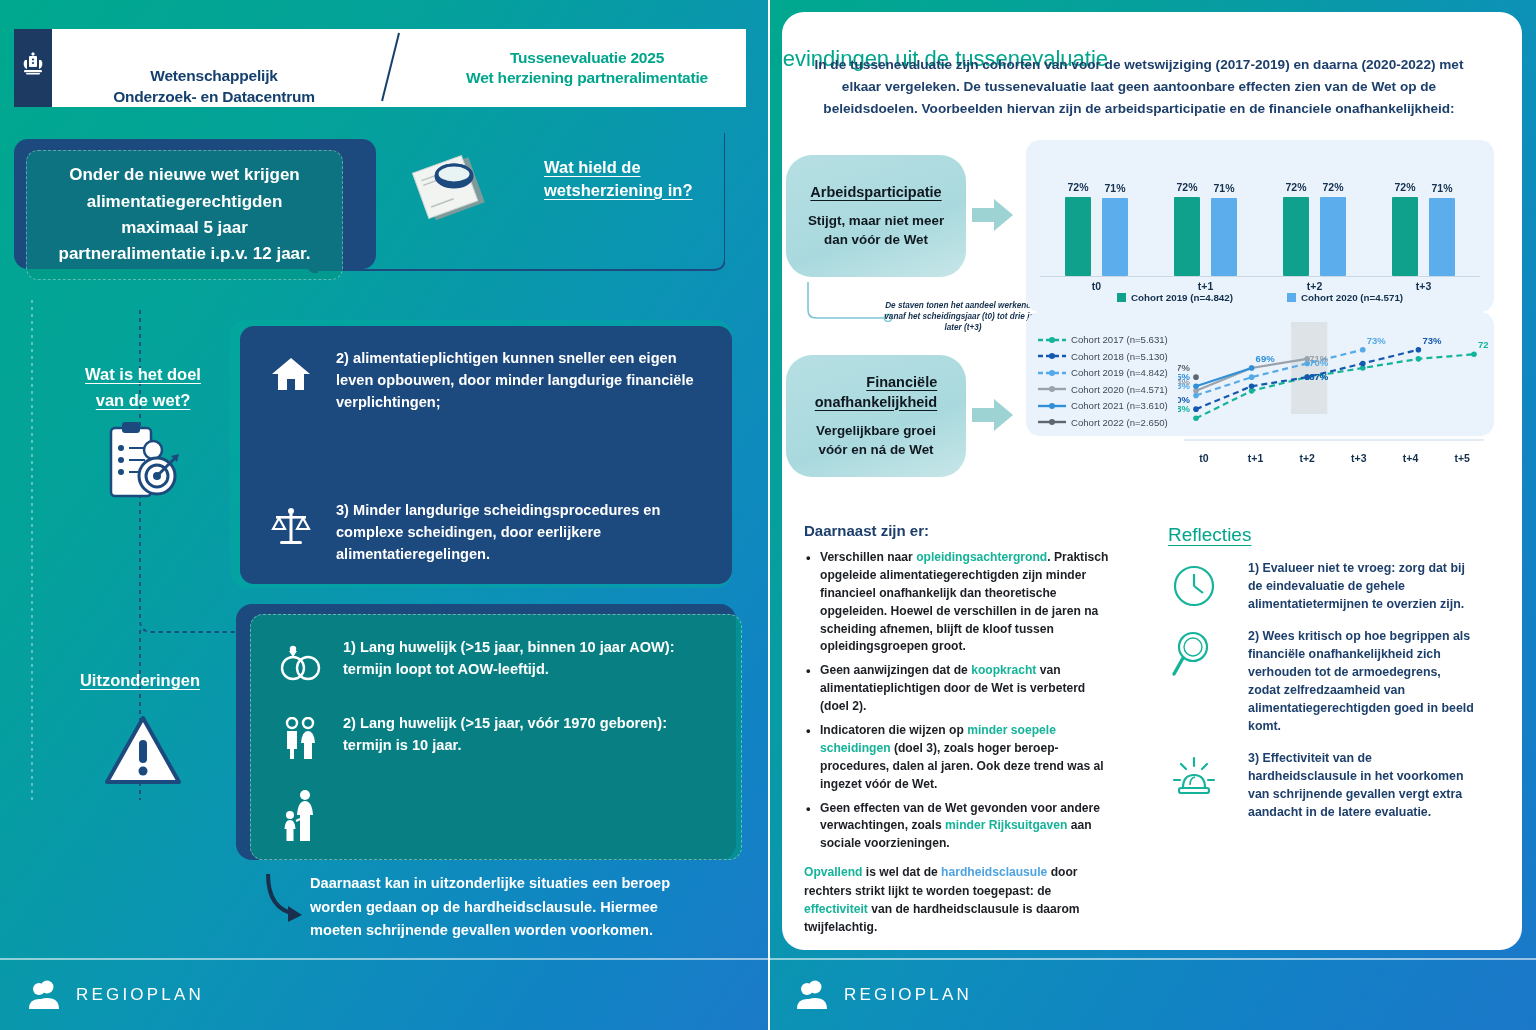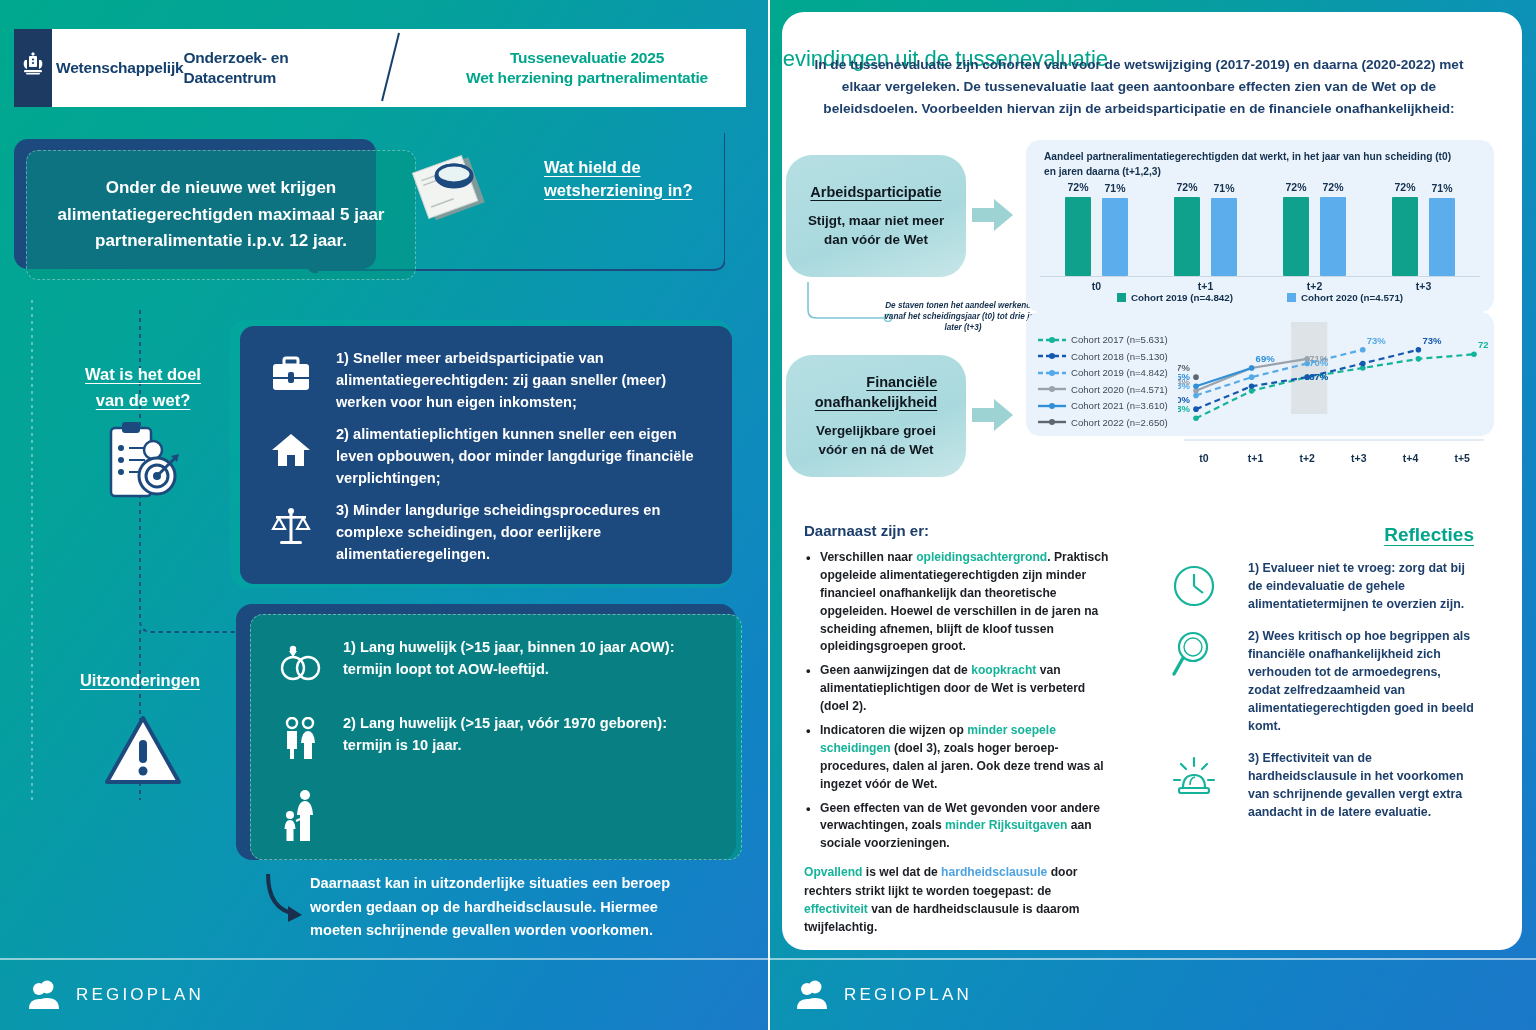--- a/index.html
+++ b/index.html
@@ -32,21 +32,21 @@
     background: #ffffff;
     display: flex; align-items: stretch;
   }
   .hdr-logo {
     width: 38px; background: #1d3a63;
     display: flex; align-items: center; justify-content: center;
   }
   .crest { width: 26px; height: 40px; }
   .hdr-left {
     flex: 0 0 320px;
-    display: flex; flex-direction: row;
+    display: flex; flex-direction: column;
     align-items: center; justify-content: flex-end;
     color: #15406e; font-weight: 700; font-size: 15.5px; line-height: 1.32;
     letter-spacing: -.2px;
     padding-left: 4px;
   }
   .hdr-sep {
     width: 56px; position: relative;
   }
   .hdr-sep::before {
     content: ""; position: absolute; left: 26px; top: 4px;
@@ -62,21 +62,21 @@
   }
 
   
   .stmt-shadow {
     position: absolute; left: 14px; top: 139px;
     width: 362px; height: 130px;
     background: #1d4a7e; border-radius: 14px;
   }
   .stmt-card {
     position: absolute; left: 26px; top: 150px;
-    width: 390px; height: 130px;
+    width: 317px; height: 130px;
     background: rgba(0,150,130,.55);
     border: 1.5px dashed rgba(255,255,255,.35);
     border-radius: 12px;
     display: flex; align-items: center; justify-content: center;
     padding: 0 22px;
   }
   .stmt-card p {
     color: #ffffff; font-weight: 700; font-size: 17px; line-height: 1.55;
     text-align: center;
   }
@@ -293,21 +293,21 @@
     position: absolute; left: 380px; top: 508px; width: 346px; height: 430px;
     background: #ffffff; border-radius: 18px;
     border: 0;
     padding: 16px 20px;
   }
   .refl-panel-bg {
     position: absolute; left: 372px; top: 500px; width: 370px; height: 448px;
     background: #ffffff; border-radius: 20px;
   }
   .refl-title {
-    text-align: right; color: #00a58c; font-weight: 700; font-size: 19px;
+    text-align: left; color: #00a58c; font-weight: 400; font-size: 19px;
     text-decoration: underline; text-underline-offset: 4px; margin-bottom: 14px;
   }
   .refl-row { display: flex; align-items: flex-start; gap: 28px; margin-bottom: 14px; }
   .refl-ico { flex: 0 0 52px; height: 52px; display:flex; align-items:center; justify-content:center; }
   .refl-txt { color: #1d3f6b; font-weight: 700; font-size: 12.4px; line-height: 1.45; }
 
   .splitter {
     position: absolute; left: 768px; top: 0; width: 2px; height: 1030px;
     background: #ffffff; z-index: 5;
   }
@@ -400,31 +400,20 @@
       <circle cx="52" cy="58" r="4" fill="#1d4a7e"></circle>
       <line x1="52" y1="58" x2="72" y2="38" stroke="#1d4a7e" stroke-width="3"></line>
       <path d="M66 38 L74 36 L72 44 Z" fill="#1d4a7e"></path>
     </svg>
 
     <div class="doel-shadow"></div>
     <div class="doel-card">
       <div class="goal-row">
         <span class="goal-ico">
           <svg width="42" height="40" viewBox="0 0 42 40">
-            <rect x="3" y="10" width="36" height="26" rx="3" fill="#ffffff"></rect>
-            <rect x="14" y="4" width="14" height="7" rx="2" fill="none" stroke="#ffffff" stroke-width="3"></rect>
-            <rect x="18" y="18" width="6" height="11" rx="2" fill="#1d4a7e"></rect>
-            <line x1="3" y1="24" x2="39" y2="24" stroke="#1d4a7e" stroke-width="2"></line>
-          </svg>
-        </span>
-        <span class="goal-txt">1) Sneller meer arbeidsparticipatie van alimentatiegerechtigden: zij gaan sneller (meer) werken voor hun eigen inkomsten;</span>
-      </div>
-      <div class="goal-row">
-        <span class="goal-ico">
-          <svg width="42" height="40" viewBox="0 0 42 40">
             <path d="M21 4 L40 20 L34 20 L34 36 L8 36 L8 20 L2 20 Z" fill="#ffffff"></path>
             <rect x="17" y="25" width="8" height="11" fill="#1d4a7e"></rect>
           </svg>
         </span>
         <span class="goal-txt">2) alimentatieplichtigen kunnen sneller een eigen leven opbouwen, door minder langdurige financiële verplichtingen;</span>
       </div>
       <div class="goal-row">
         <span class="goal-ico">
           <svg width="42" height="42" viewBox="0 0 42 42">
             <rect x="19.5" y="6" width="3" height="30" fill="#ffffff"></rect>
@@ -529,21 +518,20 @@
         <div>onafhankelijkheid</div>
       </div>
       <div class="bs">Vergelijkbare groei</div>
       <div class="bs">vóór en ná de Wet</div>
     </div>
     <svg class="arrow-r" id="arr2" viewBox="0 0 42 34">
       <path d="M0 10 h22 v-9 l19 16 l-19 16 v-9 h-22 z" fill="#9dd3d3"></path>
     </svg>
 
     <div class="chartbox" id="chart1">
-      <div class="chart1-title">Aandeel partneralimentatiegerechtigden dat werkt, in het jaar van hun scheiding (t0) en jaren daarna (t+1,2,3)</div>
       <div class="bars" id="bar-groups">
           <div class="bargroup" style="left: 4.5px;">
             <div class="barpair">
               <div class="bar" style="height: 79.2px; background: rgb(15, 161, 139);">
                 <span class="bl">72%</span>
               </div>
               <div class="bar" style="height: 78.1px; background: rgb(91, 173, 235);">
                 <span class="bl">71%</span>
               </div>
             </div>

